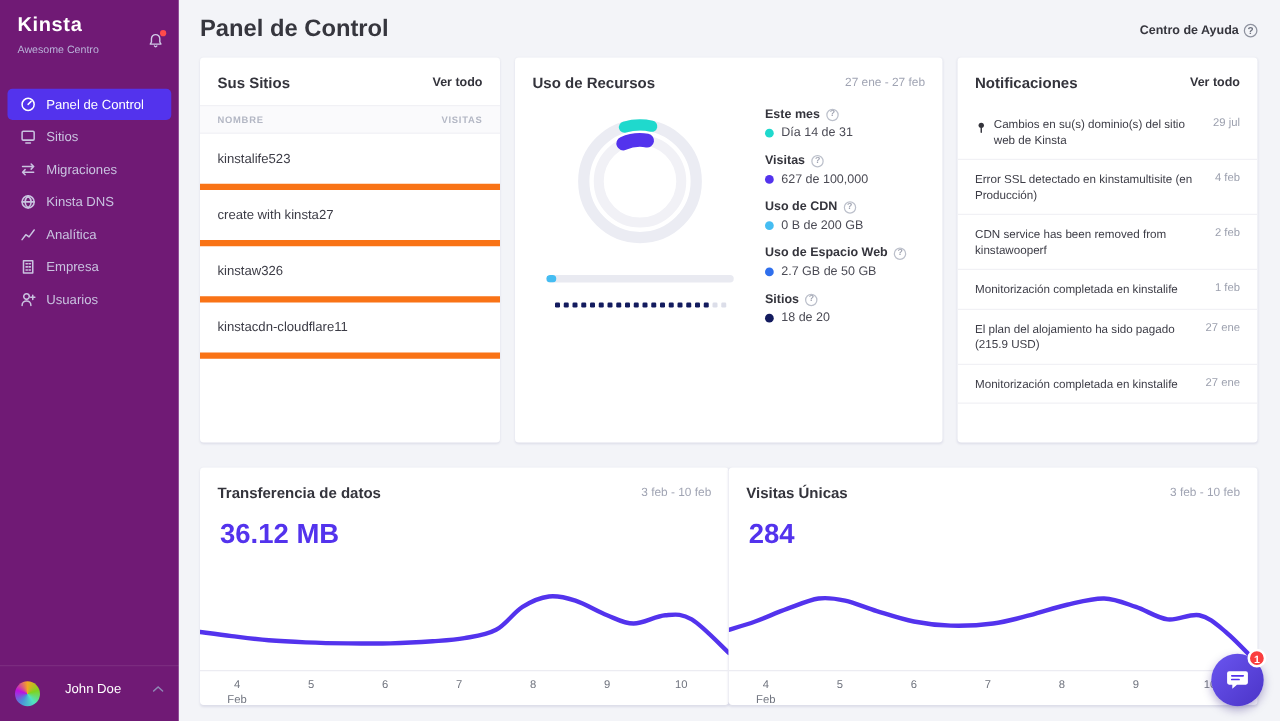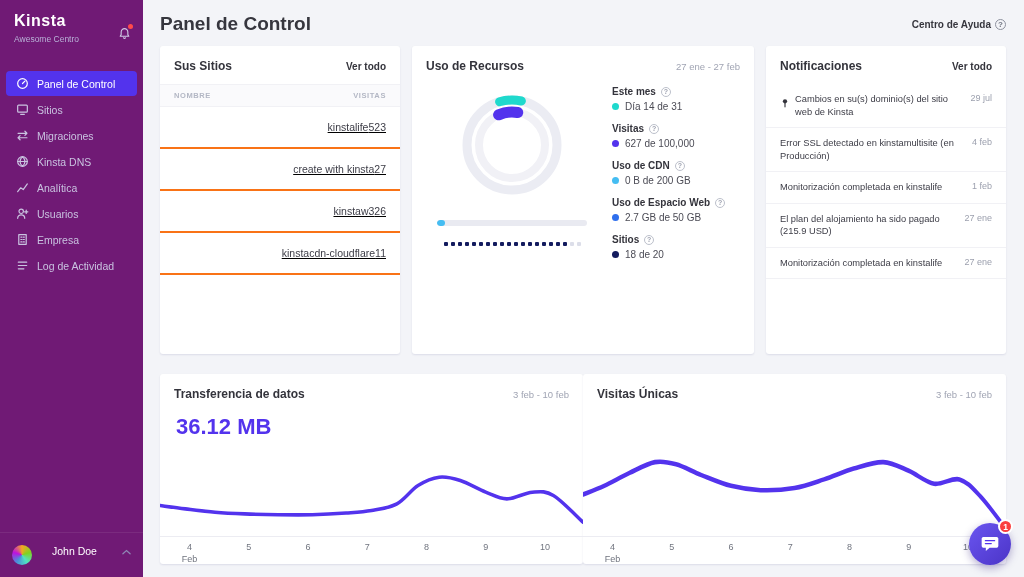--- a/index.html
+++ b/index.html
@@ -40,21 +40,21 @@
   .top-row { display:flex; gap:12px; margin:0 18px 0 17px; }
   .top-row .card { height:308px; }
   .sites-card { width:240px; flex:0 0 240px; }
   .resources-card { flex:1; }
   .notif-card { width:240px; flex:0 0 240px; }
 
   
   .thead { display:flex; justify-content:space-between; padding:6px 14px; background:#fafafc;
            border-top:1px solid #f1f1f5; border-bottom:1px solid #f1f1f5;
            font-size:7.5px; letter-spacing:.6px; color:#b3b7c4; font-weight:bold; }
-  .site-row { display:flex; justify-content:flex-end; align-items:center; padding:14px; border-bottom:2px solid #f97316; cursor:pointer;text-decoration:underline; }
+  .site-row { display:flex; justify-content:flex-start; align-items:center; padding:14px; border-bottom:5px solid #f97316; cursor:pointer; }
   .site-row span { font-size:10.5px; color:#3c3c46; }
 
   
   .res-body { display:flex; padding:2px 14px 10px; gap:14px; }
   .res-left { width:172px; flex:0 0 172px; display:flex; flex-direction:column; align-items:center; }
   .progress { width:150px; height:6px; background:#e9eaf1; border-radius:3px; margin-top:16px; overflow:hidden; }
   .progress .fill { height:100%; border-radius:3px; }
   .dots-row { margin-top:16px; display:flex; gap:3px; }
   .dt { width:4px; height:4px; border-radius:1px; }
   .metric { margin-bottom:11px; }
@@ -146,43 +146,35 @@
           <span class="nav-icon">
             <svg viewBox="0 0 14 14" width="13" height="13" fill="none" stroke="currentColor" stroke-width="1.3" stroke-linecap="round" stroke-linejoin="round">
               <path d="M1.8 11.5l3.2-4.2 2.8 1.9 4.4-6"></path>
             </svg>
           </span>
           <span>Analítica</span>
         </div>
         <div class="nav-item">
           <span class="nav-icon">
             <svg viewBox="0 0 14 14" width="13" height="13" fill="none" stroke="currentColor" stroke-width="1.3" stroke-linecap="round" stroke-linejoin="round">
+              <rect x="3" y="1.8" width="8" height="10.4"></rect>
+              <path d="M5.2 4.4h1.2M7.8 4.4H9M5.2 7h1.2M7.8 7H9M5.2 9.6h1.2M7.8 9.6H9"></path>
+            </svg>
+          </span>
+          <span>Empresa</span>
+        </div>
+        <div class="nav-item">
+          <span class="nav-icon">
+            <svg viewBox="0 0 14 14" width="13" height="13" fill="none" stroke="currentColor" stroke-width="1.3" stroke-linecap="round" stroke-linejoin="round">
               <circle cx="5.6" cy="4.6" r="2.4"></circle>
               <path d="M1.8 12.2c0-2.4 1.8-3.8 3.8-3.8s3.8 1.4 3.8 3.8"></path>
               <path d="M11 3.4v3.6M9.2 5.2h3.6"></path>
             </svg>
           </span>
           <span>Usuarios</span>
-        </div>
-        <div class="nav-item">
-          <span class="nav-icon">
-            <svg viewBox="0 0 14 14" width="13" height="13" fill="none" stroke="currentColor" stroke-width="1.3" stroke-linecap="round" stroke-linejoin="round">
-              <rect x="3" y="1.8" width="8" height="10.4"></rect>
-              <path d="M5.2 4.4h1.2M7.8 4.4H9M5.2 7h1.2M7.8 7H9M5.2 9.6h1.2M7.8 9.6H9"></path>
-            </svg>
-          </span>
-          <span>Empresa</span>
-        </div>
-        <div class="nav-item">
-          <span class="nav-icon">
-            <svg viewBox="0 0 14 14" width="13" height="13" fill="none" stroke="currentColor" stroke-width="1.3" stroke-linecap="round" stroke-linejoin="round">
-              <path d="M2.5 3.4h9M2.5 7h9M2.5 10.6h6"></path>
-            </svg>
-          </span>
-          <span>Log de Actividad</span>
         </div>
       </nav>
     <div class="sb-user">
       <span class="avatar"></span>
       <span>John Doe</span>
       <span class="chev">
         <svg viewBox="0 0 10 6" width="9" height="6" fill="none" stroke="currentColor" stroke-width="1.4" stroke-linecap="round">
             <path d="M1 5l4-3.6L9 5"></path>
           </svg>
       </span>
@@ -334,20 +326,24 @@
                   <path d="M7 7.6V12.4" stroke="currentColor" stroke-width="1.6" stroke-linecap="round"></path>
                 </svg></span>
               <span class="notif-text">Cambios en su(s) dominio(s) del sitio web de Kinsta</span>
               <span class="notif-date">29 jul</span>
             </div>
             <div class="notif-row">
               <span class="notif-text">Error SSL detectado en kinstamultisite (en Producción)</span>
               <span class="notif-date">4 feb</span>
             </div>
             <div class="notif-row">
+              <span class="notif-text">CDN service has been removed from kinstawooperf</span>
+              <span class="notif-date">2 feb</span>
+            </div>
+            <div class="notif-row">
               <span class="notif-text">Monitorización completada en kinstalife</span>
               <span class="notif-date">1 feb</span>
             </div>
             <div class="notif-row">
               <span class="notif-text">El plan del alojamiento ha sido pagado (215.9 USD)</span>
               <span class="notif-date">27 ene</span>
             </div>
             <div class="notif-row">
               <span class="notif-text">Monitorización completada en kinstalife</span>
               <span class="notif-date">27 ene</span>
@@ -377,20 +373,21 @@
             <span class="tick" style="left: 77%;">9</span>
             <span class="tick" style="left: 91%;">10</span>
           </div>
       </div>
 
       <div class="card chart-card">
         <div class="card-head">
           <h2>Visitas Únicas</h2>
           <span class="range">3 feb - 10 feb</span>
         </div>
+        <div class="big-num">284</div>
         <div class="plot">
             <svg id="chart-svg-1" viewBox="0 0 422 92" preserveAspectRatio="none">
               <path d="M 0 61.2 C 3.516666666666667 60.13333333333333 13.363333333333333 57.46666666666667 21.1 54.8 C 28.83666666666667 52.133333333333326 37.980000000000004 48.133333333333326 46.42 45.199999999999996 C 54.86 42.266666666666666 64.00333333333334 38.266666666666666 71.74000000000001 37.199999999999996 C 79.47666666666667 36.133333333333326 85.10333333333334 37.199999999999996 92.84 38.8 C 100.57666666666667 40.4 109.01666666666668 44.13333333333333 118.16000000000001 46.8 C 127.30333333333334 49.46666666666666 137.85333333333332 52.93333333333333 147.7 54.8 C 157.54666666666665 56.666666666666664 166.68999999999997 57.733333333333334 177.23999999999998 58 C 187.79 58.266666666666666 200.45 57.733333333333334 211 56.4 C 221.55 55.06666666666666 230.69333333333333 52.4 240.54 50 C 250.38666666666666 47.6 260.2333333333333 44.13333333333333 270.08 42 C 279.9266666666667 39.86666666666667 290.4766666666667 36.93333333333333 299.62 37.199999999999996 C 308.7633333333333 37.46666666666666 316.5 40.93333333333334 324.94 43.6 C 333.38 46.266666666666666 341.82 52.133333333333326 350.26 53.199999999999996 C 358.7 54.266666666666666 367.8433333333333 48.4 375.58 50 C 383.31666666666666 51.6 388.94333333333327 56.666666666666664 396.67999999999995 62.8 C 404.41666666666663 68.93333333333334 417.78 82.8 422 86.8" fill="none" stroke="#5333ed" stroke-width="3.4" stroke-linecap="round" stroke-linejoin="round"></path>
             </svg>
           </div>
         <div class="ticks" id="ticks-1">
             <span class="tick" style="left: 7%;">4<br>Feb</span>
             <span class="tick" style="left: 21%;">5</span>
             <span class="tick" style="left: 35%;">6</span>
             <span class="tick" style="left: 49%;">7</span>

